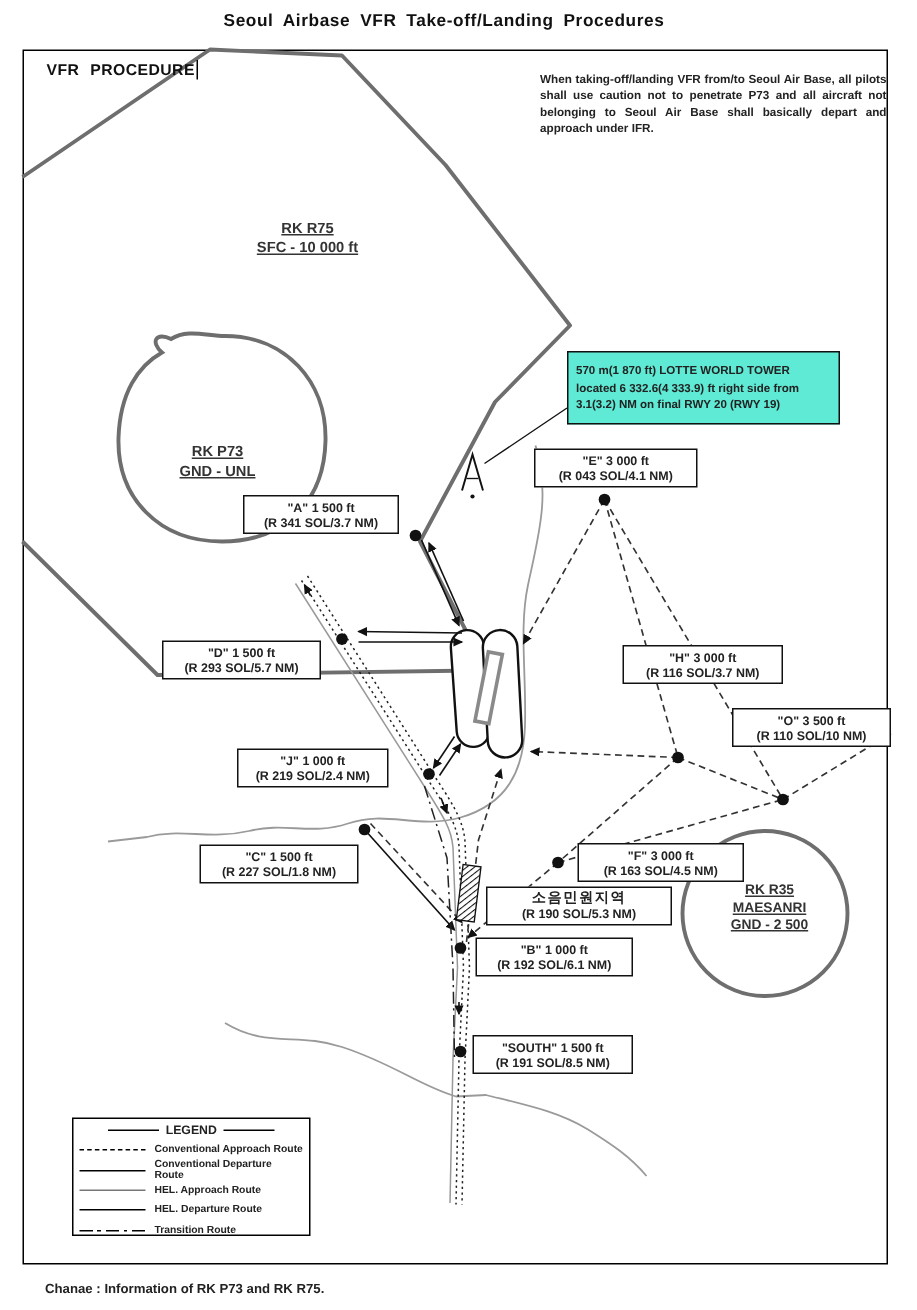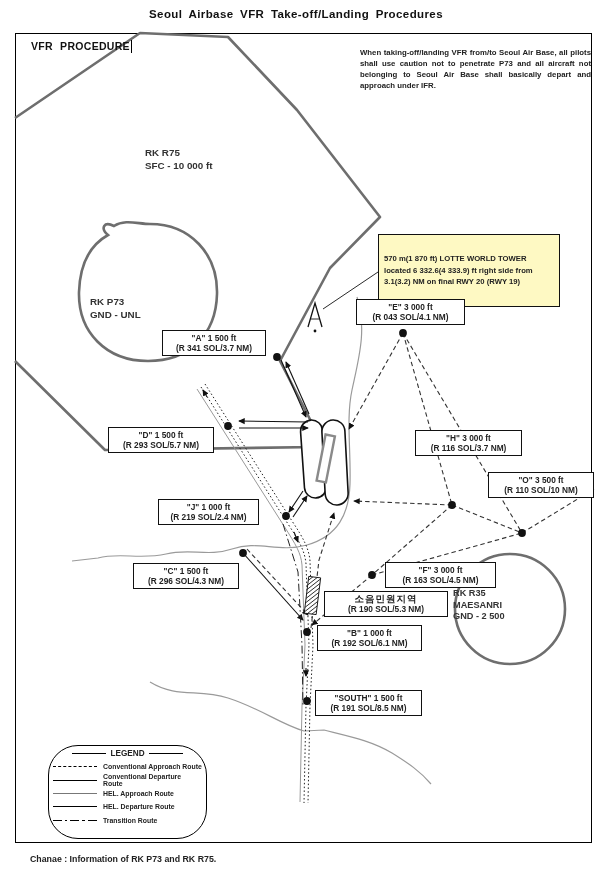--- a/index.html
+++ b/index.html
@@ -15,32 +15,32 @@
   .frame{
     left:15px;top:33px;width:577px;height:810px;border:1.6px solid #000;box-sizing:border-box;
   }
   svg.map{left:0;top:0;width:611px;height:873px;}
   .vfr-proc{left:31px;top:40px;font-weight:bold;font-size:10.5px;word-spacing:4px;letter-spacing:.3px;}
   .cursor{display:inline-block;width:1.5px;height:13px;background:#000;margin-left:1px;vertical-align:-3px;}
   .note{
     left:360px;top:47px;width:231px;font-size:7.8px;font-weight:bold;line-height:11px;
     text-align:justify;color:#222;
   }
-  .arealbl{font-weight:bold;color:#333;}
+  .arealbl{font-weight:bold;text-align:center;color:#333;text-decoration:underline;}
   .lbl-r75{left:145px;top:147px;width:120px;font-size:9.8px;line-height:12.5px;}
   .lbl-p73{left:90px;top:296px;width:110px;font-size:9.8px;line-height:12.5px;}
   .lbl-r35{left:453px;top:588px;width:120px;font-size:9.2px;line-height:11.5px;}
   .wp{
     background:#fff;border:1.2px solid #111;box-sizing:border-box;text-align:center;
     font-weight:bold;font-size:8.3px;line-height:10.5px;padding:1.5px 1px;color:#222;
   }
   .wp .kr{font-size:9.5px;letter-spacing:1px;}
   .lotte{
-    background:#fef9c3;border:1.2px solid #111;box-sizing:border-box;text-align:left;
-    font-weight:bold;font-size:7.7px;line-height:11.5px;padding:18px 5px;color:#222;
+    background:#5eead4;border:1.2px solid #111;box-sizing:border-box;text-align:left;
+    font-weight:bold;font-size:7.7px;line-height:11.5px;padding:6px 5px;color:#222;
   }
   .legend{
     background:#fff;border:1.3px solid #000;box-sizing:border-box;padding:3px 4px 2px 4px;
     font-weight:bold;color:#222;
   }
   .lg-title-row{display:flex;align-items:center;gap:4px;font-size:8.2px;justify-content:center;margin-bottom:2px;}
   .lg-rule{flex:0 0 34px;border-top:1.2px solid #000;height:0;}
   .lg-row{display:flex;align-items:center;gap:6px;height:13.4px;font-size:6.9px;}
   .lg-sample{flex:0 0 44px;height:0;}
   .lg-dashed{border-top:1.3px dashed #000;}
@@ -187,41 +187,41 @@
 <div class="abs wp" style="left:488px;top:472px;width:106px;">
   <div>"O" 3 500 ft</div>
   <div>(R 110 SOL/10 NM)</div>
 </div>
 <div class="abs wp" style="left:158px;top:499px;width:101px;">
   <div>"J" 1 000 ft</div>
   <div>(R 219 SOL/2.4 NM)</div>
 </div>
 <div class="abs wp" style="left:133px;top:563px;width:106px;">
   <div>"C" 1 500 ft</div>
-  <div>(R 296 SOL/4.3 NM)</div>
+  <div>(R 227 SOL/1.8 NM)</div>
 </div>
 <div class="abs wp" style="left:385px;top:562px;width:111px;">
   <div>"F" 3 000 ft</div>
   <div>(R 163 SOL/4.5 NM)</div>
 </div>
 <div class="abs wp" style="left:317px;top:625px;width:105px;">
   <div>"B" 1 000 ft</div>
   <div>(R 192 SOL/6.1 NM)</div>
 </div>
 <div class="abs wp" style="left:315px;top:690px;width:107px;">
   <div>"SOUTH" 1 500 ft</div>
   <div>(R 191 SOL/8.5 NM)</div>
 </div>
 
 <div class="abs wp" style="left:324px;top:591px;width:124px;">
   <div class="kr">소음민원지역</div>
   <div>(R 190 SOL/5.3 NM)</div>
 </div>
 
-<div class="abs legend" style="left:48px;top:745px;width:159px;height:94px;border-radius:30px;">
+<div class="abs legend" style="left:48px;top:745px;width:159px;height:79px;">
   <div class="lg-title-row">
     <span class="lg-rule"></span>
     <span>LEGEND</span>
     <span class="lg-rule"></span>
   </div>
   <div class="lg-row">
     <span class="lg-sample lg-dashed"></span>
     <span>Conventional Approach Route</span>
   </div>
   <div class="lg-row">

